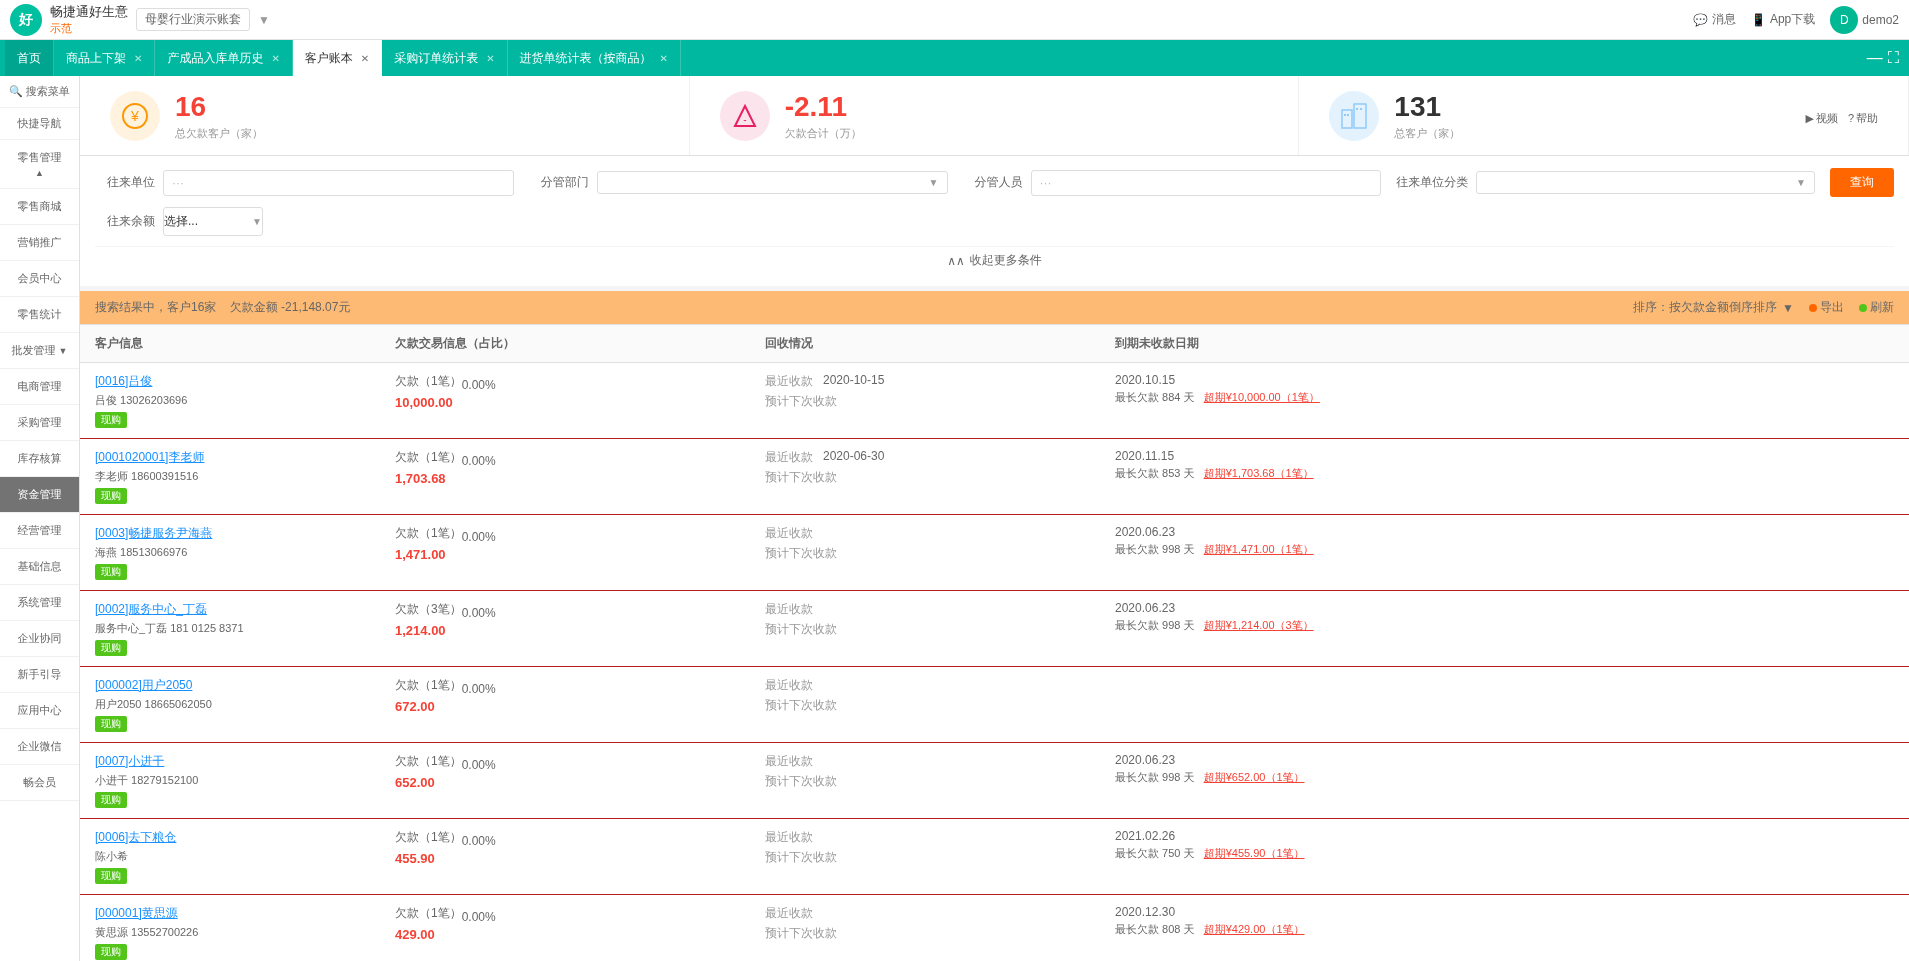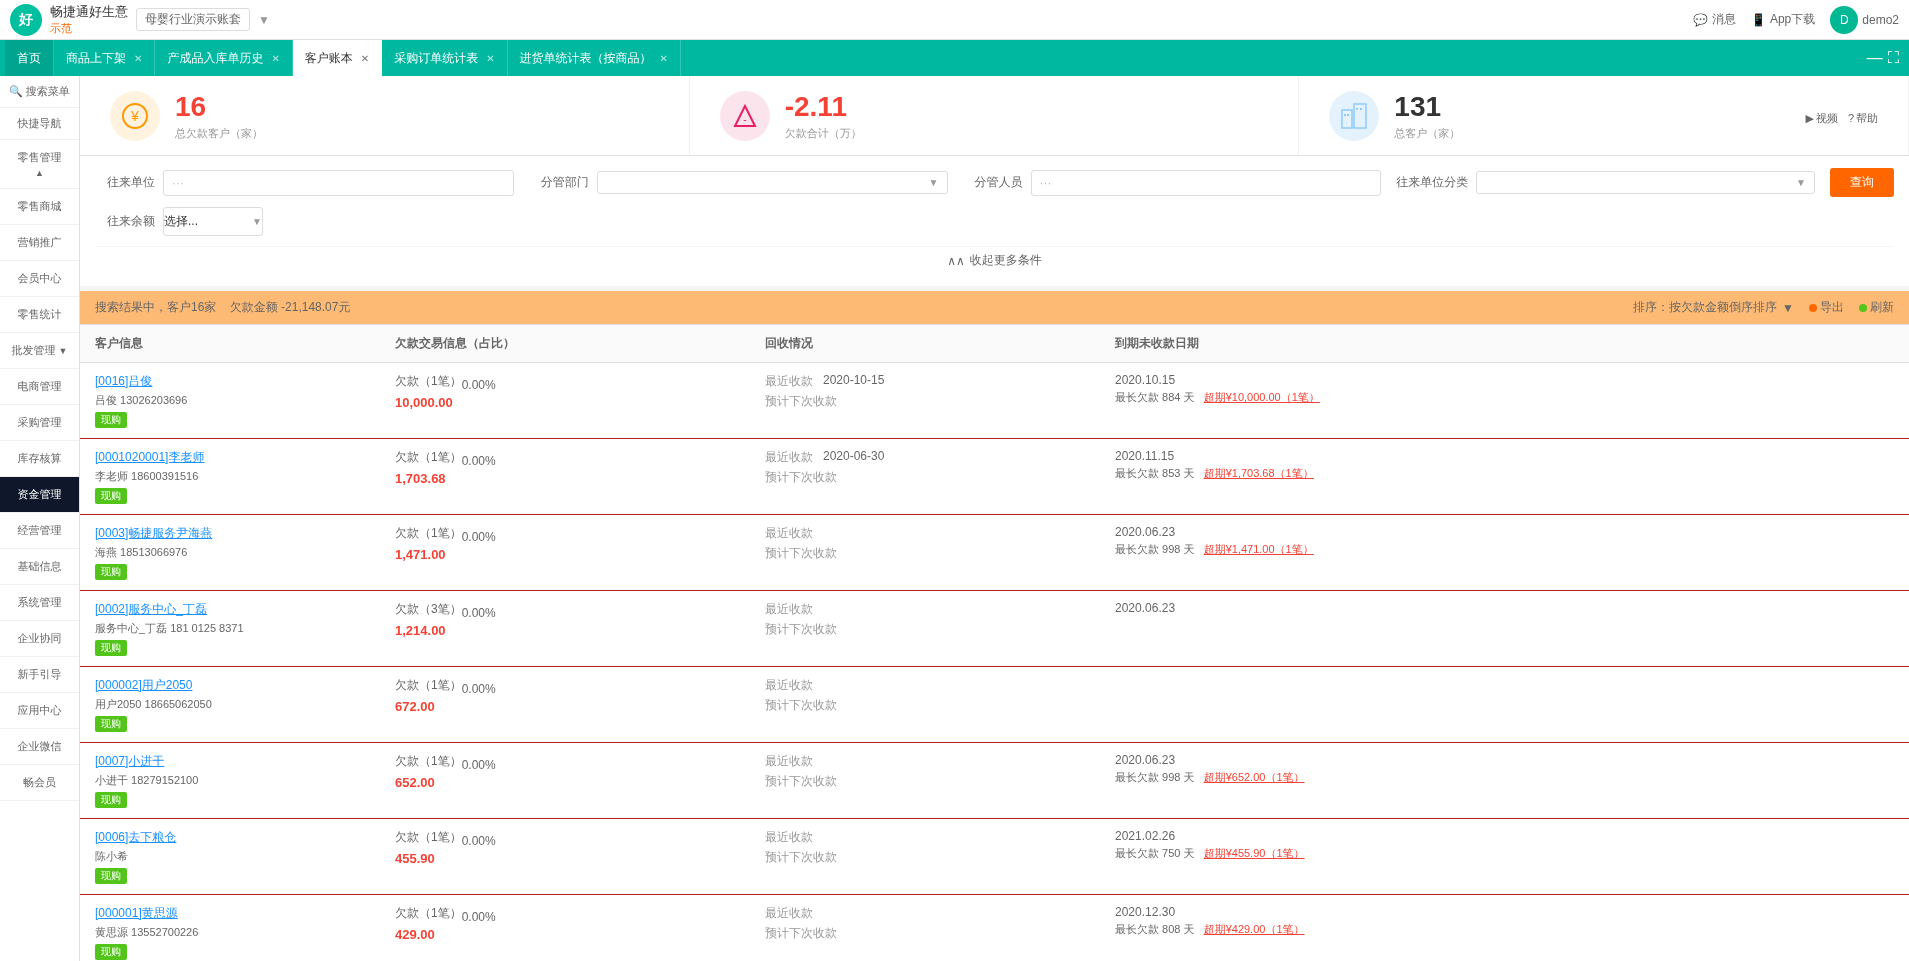--- a/index.html
+++ b/index.html
@@ -38,21 +38,21 @@
     .nav-tab-action { color: white; font-size: 16px; cursor: pointer; }
     
     
     .main-layout { display: flex; height: calc(961px - 76px); }
     
     
     .sidebar { width: 80px; background: #fff; border-right: 1px solid #e0e0e0; display: flex; flex-direction: column; flex-shrink: 0; overflow-y: auto; }
     .sidebar-search { display: flex; align-items: center; justify-content: center; padding: 8px 0; border-bottom: 1px solid #f0f0f0; color: #666; font-size: 11px; cursor: pointer; gap: 3px; }
     .sidebar-quick { display: flex; align-items: center; justify-content: center; padding: 8px 0; border-bottom: 1px solid #f0f0f0; color: #666; font-size: 11px; cursor: pointer; }
     .sidebar-item { display: flex; align-items: center; justify-content: center; flex-direction: column; padding: 10px 0; border-bottom: 1px solid #f0f0f0; color: #666; font-size: 11px; cursor: pointer; gap: 3px; }
-    .sidebar-item.active { background: #0f172a; color: white; }
+    .sidebar-item.active { background: #737373; color: white; }
     
     
     .content-area { flex: 1; overflow-y: auto; background: #f5f5f5; }
     
     
     .stats-bar {
       display: flex; background: white; margin: 0; border-bottom: 1px solid #e0e0e0;
       height: 80px;
     }
     .stat-item { display: flex; align-items: center; gap: 15px; padding: 15px 30px; flex: 1; border-right: 1px solid #f0f0f0; }
@@ -490,20 +490,25 @@
         <div class="return-info col-return">
           <div class="return-row">
             <span class="return-label">最近收款</span>
           </div>
           <div class="return-row">
             <span class="return-label">预计下次收款</span>
           </div>
         </div>
         <div class="overdue-info col-overdue">
           <div class="overdue-date">2020.06.23</div>
+          <div class="overdue-detail">
+            <span class="overdue-days">最长欠款 998 天</span>
+            &nbsp;
+            <span class="overdue-link">超期¥1,214.00（3笔）</span>
+          </div>
         </div>
       </div>
 
       <div class="table-row">
         <div class="customer-info col-customer">
           <div class="customer-name-link">[000002]用户2050</div>
           <div class="customer-phone">用户2050 18665062050</div>
           <span class="customer-badge">现购</span>
         </div>
         <div class="debt-info col-debt">

